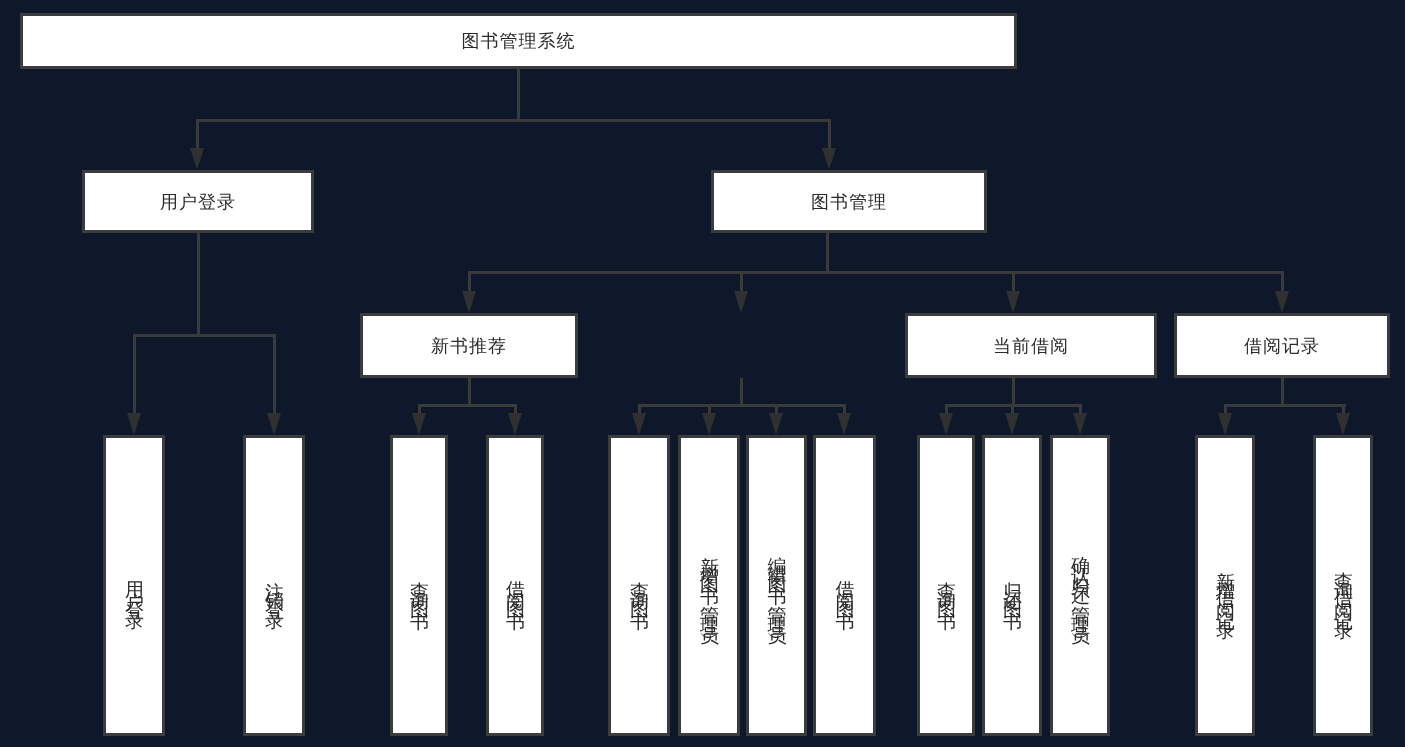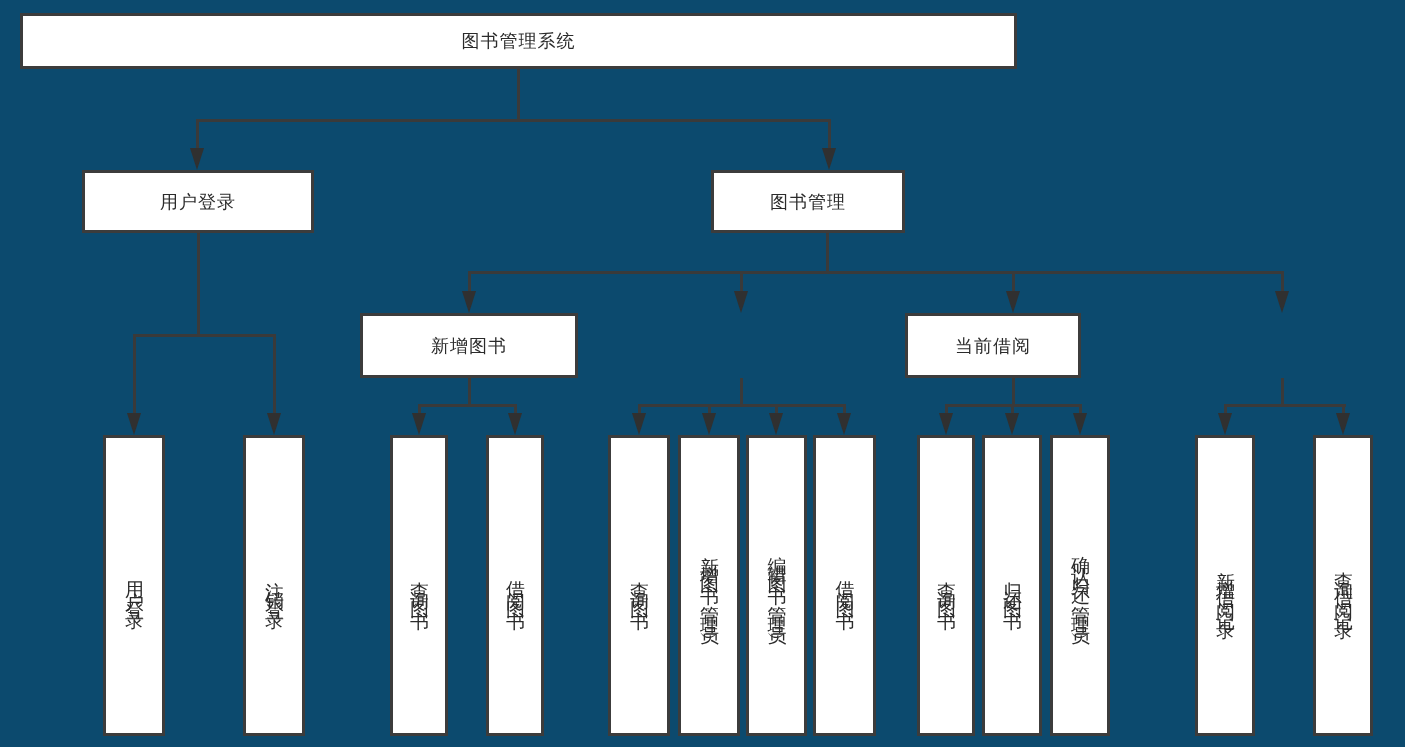--- a/index.html
+++ b/index.html
@@ -1,19 +1,19 @@
 <!DOCTYPE html>
 <html><head>
 <meta charset="utf-8">
 <style>
   html,body{margin:0;padding:0;background:#ffffff;}
   #canvas{
     position:relative;
     width:1405px;height:747px;
-    background:#0c4a6e;
+    background:#0f172a;
     font-family:"Liberation Sans","DejaVu Sans",sans-serif;
     color:#2b2b2b;
     overflow:hidden;
   }
   .box{
     position:absolute;
     box-sizing:border-box;
     border:3px solid #3c3c3c;
     background:#ffffff;
     display:flex;align-items:center;justify-content:center;
@@ -45,24 +45,25 @@
   }
 </style>
 </head>
 <body>
 
 <div id="canvas">
 
   <div class="box hbox" style="left:20px;top:13px;width:997px;height:56px">图书管理系统</div>
 
   <div class="box hbox" style="left:82px;top:170px;width:232px;height:63px">用户登录</div>
-  <div class="box hbox" style="left:711px;top:170px;width:194px;height:63px">图书管理</div>
+  <div class="box hbox" style="left:711px;top:170px;width:276px;height:63px">图书管理</div>
 
-  <div class="box hbox" style="left:360px;top:313px;width:218px;height:65px">新增图书</div>
-  <div class="box hbox" style="left:905px;top:313px;width:176px;height:65px">当前借阅</div>
+  <div class="box hbox" style="left:360px;top:313px;width:218px;height:65px">新书推荐</div>
+  <div class="box hbox" style="left:905px;top:313px;width:252px;height:65px">当前借阅</div>
+  <div class="box hbox" style="left:1174px;top:313px;width:216px;height:65px">借阅记录</div>
 
   <div class="box leaf" style="left:103px;top:435px;width:62px;height:301px">
     <span>用户登录</span>
     </div>
   <div class="box leaf" style="left:243px;top:435px;width:62px;height:301px">
     <span>注销登录</span>
     </div>
 
   <div class="box leaf" style="left:390px;top:435px;width:58px;height:301px">
     <span>查询图书</span>

